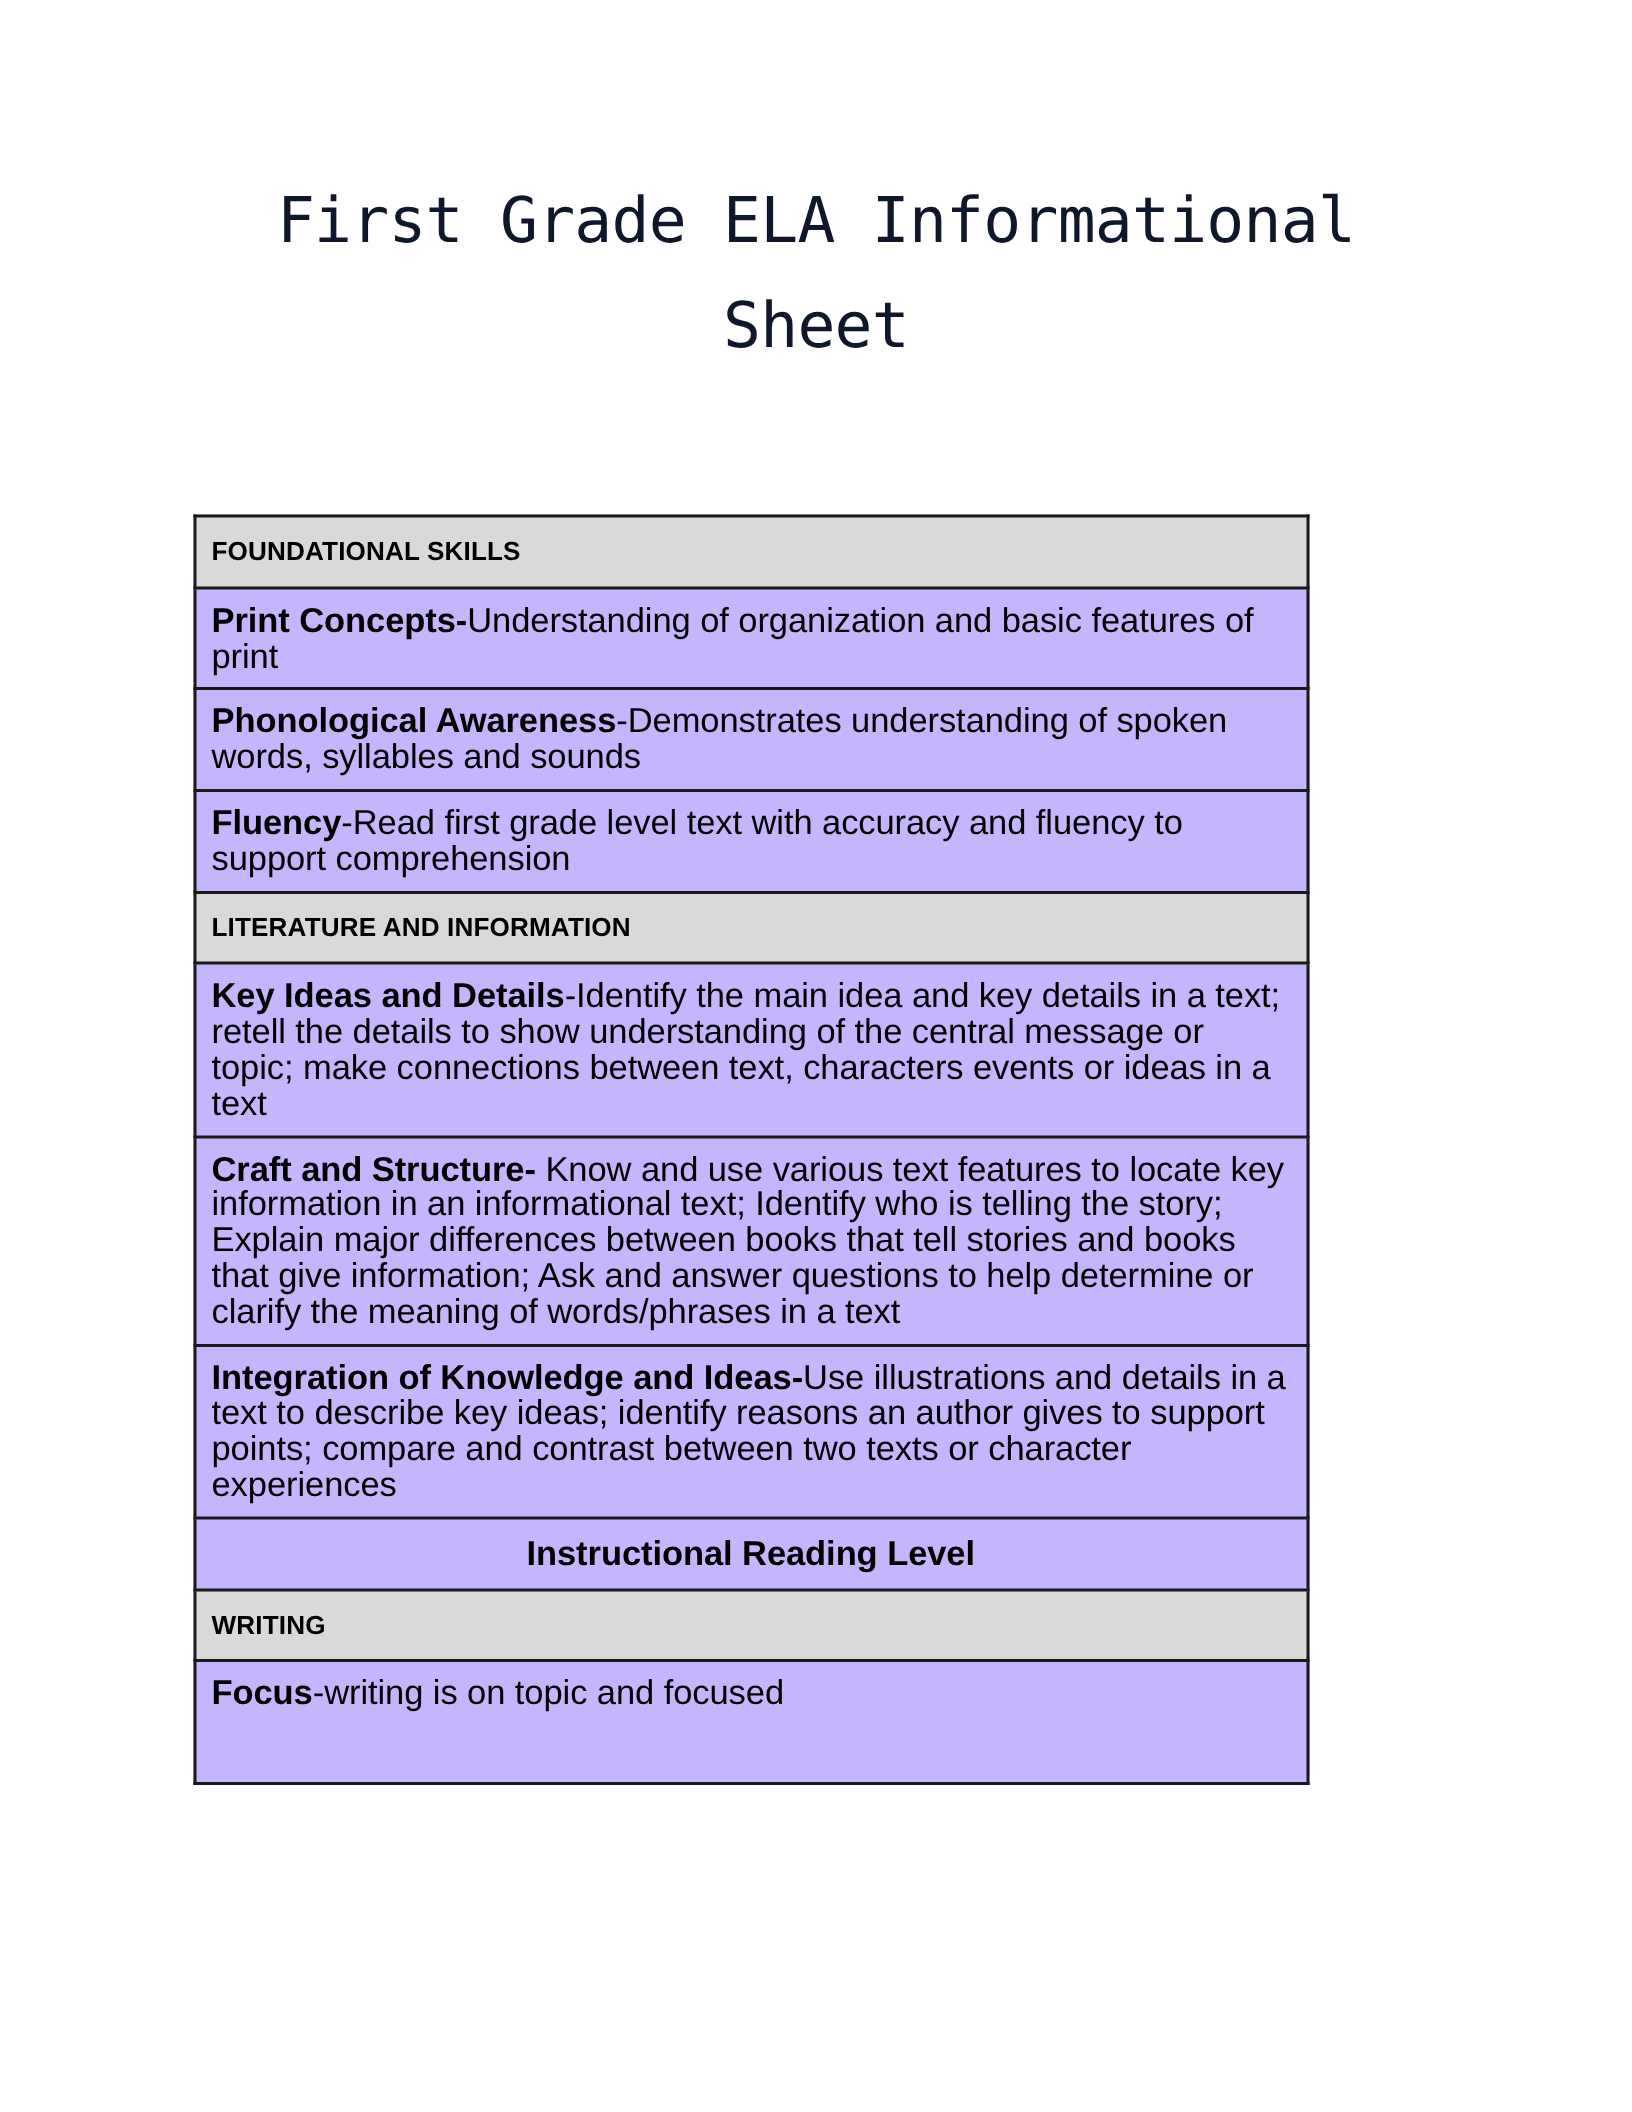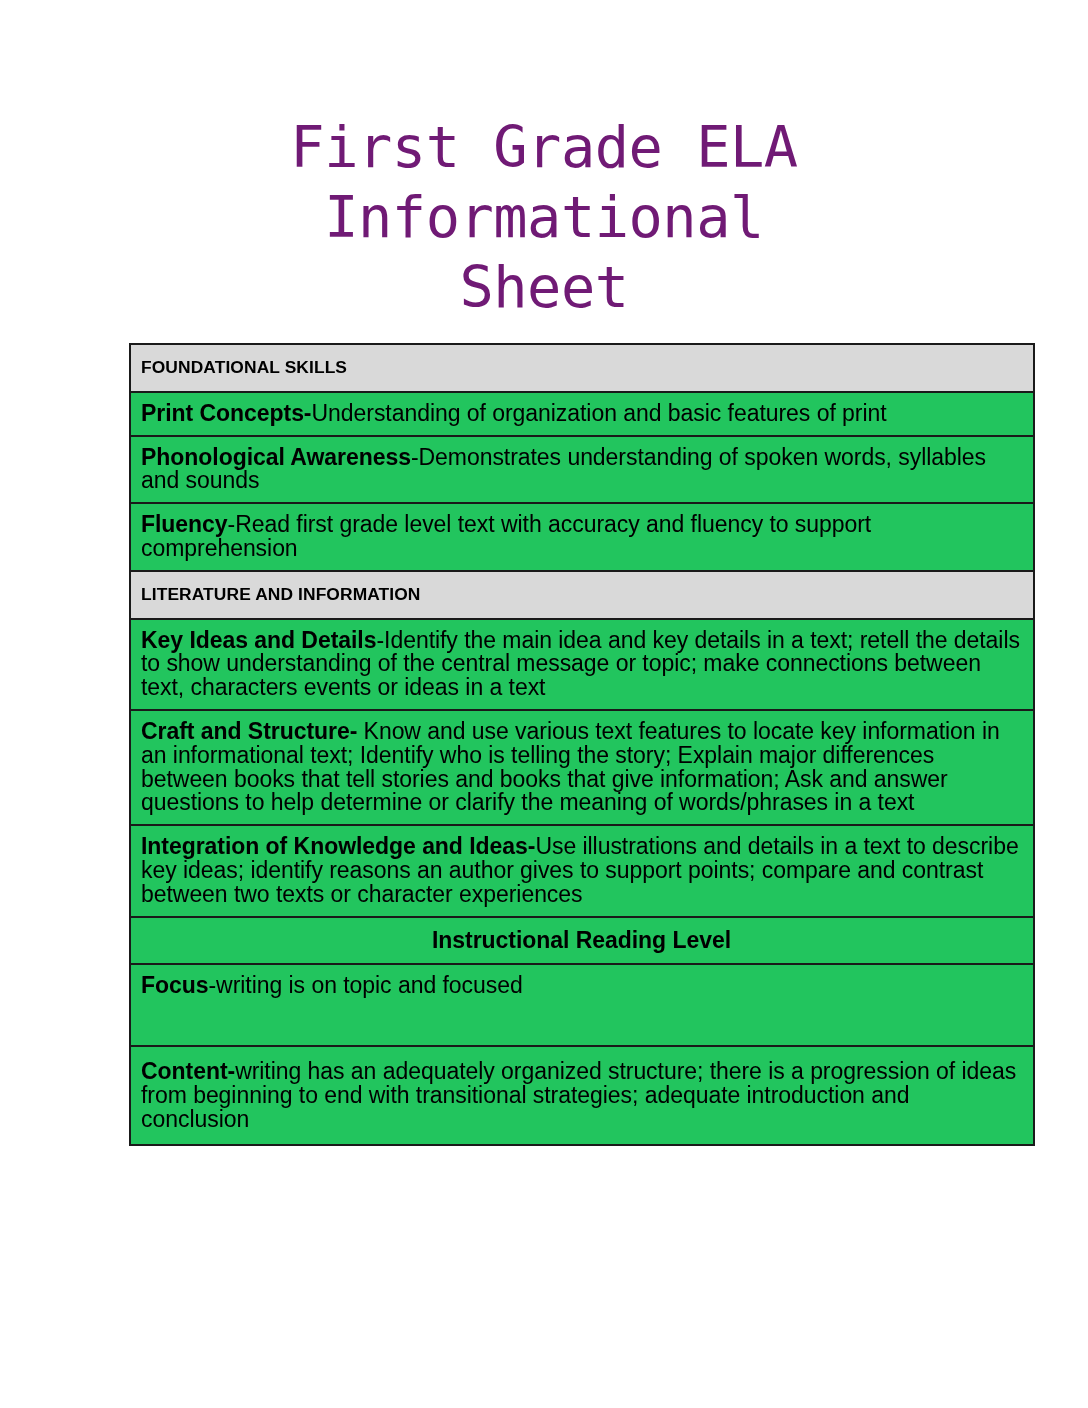--- a/index.html
+++ b/index.html
@@ -26,38 +26,38 @@
   }
 
   
   .doc-title {
     position: absolute;
     left: 128px;
     top: 112px;
     width: 832px;
     text-align: center;
     font-family: "DejaVu Sans Mono", "Liberation Mono", monospace;
-    font-size: 57px;
+    font-size: 42px;
     line-height: 70px;
     font-weight: 400;
     letter-spacing: -0.5px;
-    color: #701a75;
+    color: #0f172a;
     white-space: pre-line;
   }
 
   
   .std-table {
     position: absolute;
     left: 129px;
     top: 343px;
-    width: 906px;
+    width: 744px;
     border-collapse: collapse;
     border: 2.5px solid #1a1a1a;
     table-layout: fixed;
-    background: #22c55e;
+    background: #c4b5fd;
   }
 
   .std-table td {
     border: 2.5px solid #1a1a1a;
     padding: 0;
     vertical-align: top;
   }
 
   .cell-inner {
     padding: 9px 11px 9px 10px;
@@ -149,26 +149,26 @@
         <tr class="item-row">
           <td>
             <div class="cell-inner"><b>Integration of Knowledge and Ideas-</b><span>Use illustrations and details in a text to describe key ideas; identify reasons an author gives to support points; compare and contrast between two texts or character experiences</span></div>
           </td>
         </tr>
         <tr class="item-row">
           <td>
             <div class="cell-inner plain-bold"><b>Instructional Reading Level</b><span></span></div>
           </td>
         </tr>
-        <tr class="item-row">
+        <tr class="section-head">
           <td>
-            <div class="cell-inner extra-space"><b>Focus</b><span>-writing is on topic and focused</span></div>
+            <div class="cell-inner">WRITING</div>
           </td>
         </tr>
         <tr class="item-row">
           <td>
-            <div class="cell-inner pad-top"><b>Content-</b><span>writing has an adequately organized structure; there is a progression of ideas from beginning to end with transitional strategies; adequate introduction and conclusion</span></div>
+            <div class="cell-inner extra-space"><b>Focus</b><span>-writing is on topic and focused</span></div>
           </td>
         </tr>
       </tbody>
   </table>
 
 </div>
 
 </body></html>

